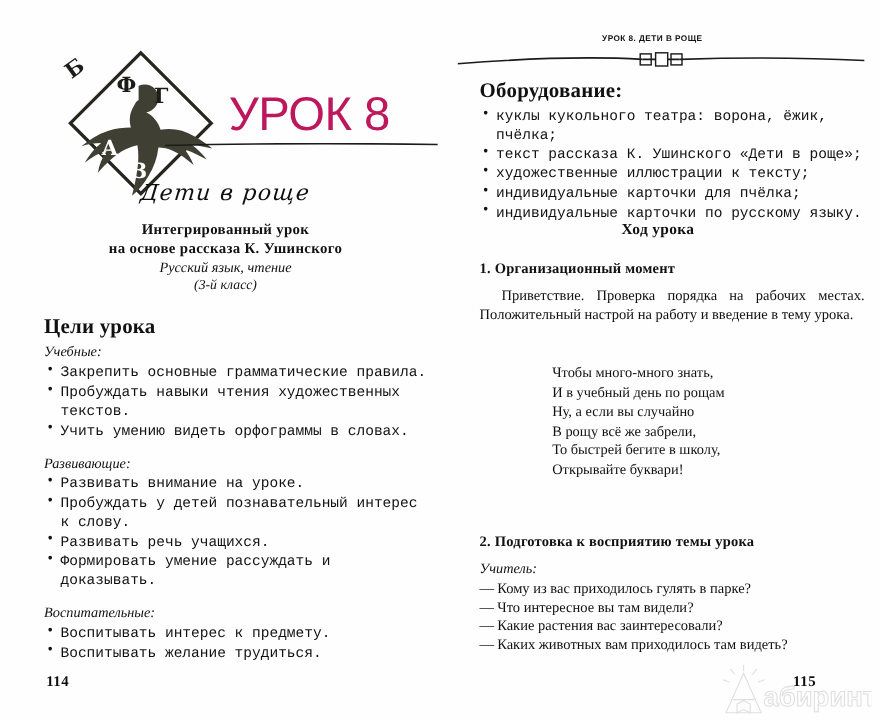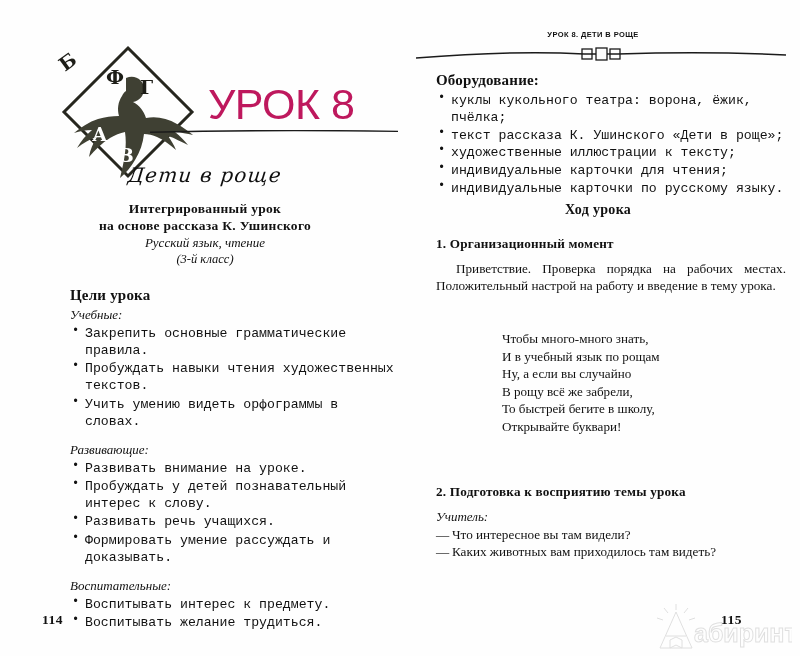--- a/index.html
+++ b/index.html
@@ -98,27 +98,27 @@
     font-size: 13px;
   }
   .ct-small {
     font-style: italic;
     font-size: 12.5px;
   }
 
   
   .goals {
     position: absolute;
-    left: 70px;
+    left: 40px;
     right: 16px;
     top: 287px;
   }
   .sec-head {
     font-weight: bold;
-    font-size: 15px;
+    font-size: 19px;
     margin: 0 0 3px 0;
     letter-spacing: 0.2px;
   }
   .sub-ital {
     font-style: italic;
     font-size: 13px;
     margin: 0 0 2px 0;
   }
   ul.blist {
     list-style: none;
@@ -358,46 +358,48 @@
       <line x1="176" y1="8" x2="180" y2="8" stroke="#1b1b1b" stroke-width="1.5"></line>
       <line x1="191" y1="8" x2="194" y2="8" stroke="#1b1b1b" stroke-width="1.5"></line>
     </svg>
 
     <div class="r-block" id="equipment-block">
       <p class="sec-head">Оборудование:</p>
       <ul class="blist semi">
         <li>куклы кукольного театра: ворона, ёжик, пчёлка;</li>
         <li>текст рассказа К. Ушинского «Дети в роще»;</li>
         <li>художественные иллюстрации к тексту;</li>
-        <li>индивидуальные карточки для чтения;</li>
+        <li>индивидуальные карточки для пчёлка;</li>
         <li>индивидуальные карточки по русскому языку.</li>
       </ul>
     </div>
 
     <div class="course-head">Ход урока</div>
 
     <div class="r-block" id="stage1">
       <p class="num-head">1. Организационный момент</p>
       <p class="para">Приветствие. Проверка порядка на рабочих местах. Положительный настрой на работу и введение в тему урока.</p>
     </div>
 
     <div class="poem">
       <div>Чтобы много-много знать,</div>
-      <div>И в учебный язык по рощам</div>
+      <div>И в учебный день по рощам</div>
       <div>Ну, а если вы случайно</div>
       <div>В рощу всё же забрели,</div>
       <div>То быстрей бегите в школу,</div>
       <div>Открывайте буквари!</div>
     </div>
 
     <div class="r-block" id="stage2">
       <p class="num-head">2. Подготовка к восприятию темы урока</p>
       <p class="speaker">Учитель:</p>
       <ul class="dlist">
+        <li>Кому из вас приходилось гулять в парке?</li>
         <li>Что интересное вы там видели?</li>
+        <li>Какие растения вас заинтересовали?</li>
         <li>Каких животных вам приходилось там видеть?</li>
       </ul>
     </div>
 
     <div class="folio folio-right">115</div>
   </div>
 
   <div class="watermark">
     <svg viewBox="0 0 136 48" width="136" height="48" aria-hidden="true">
       <g stroke="#9a9a9a" stroke-width="1" fill="none">

